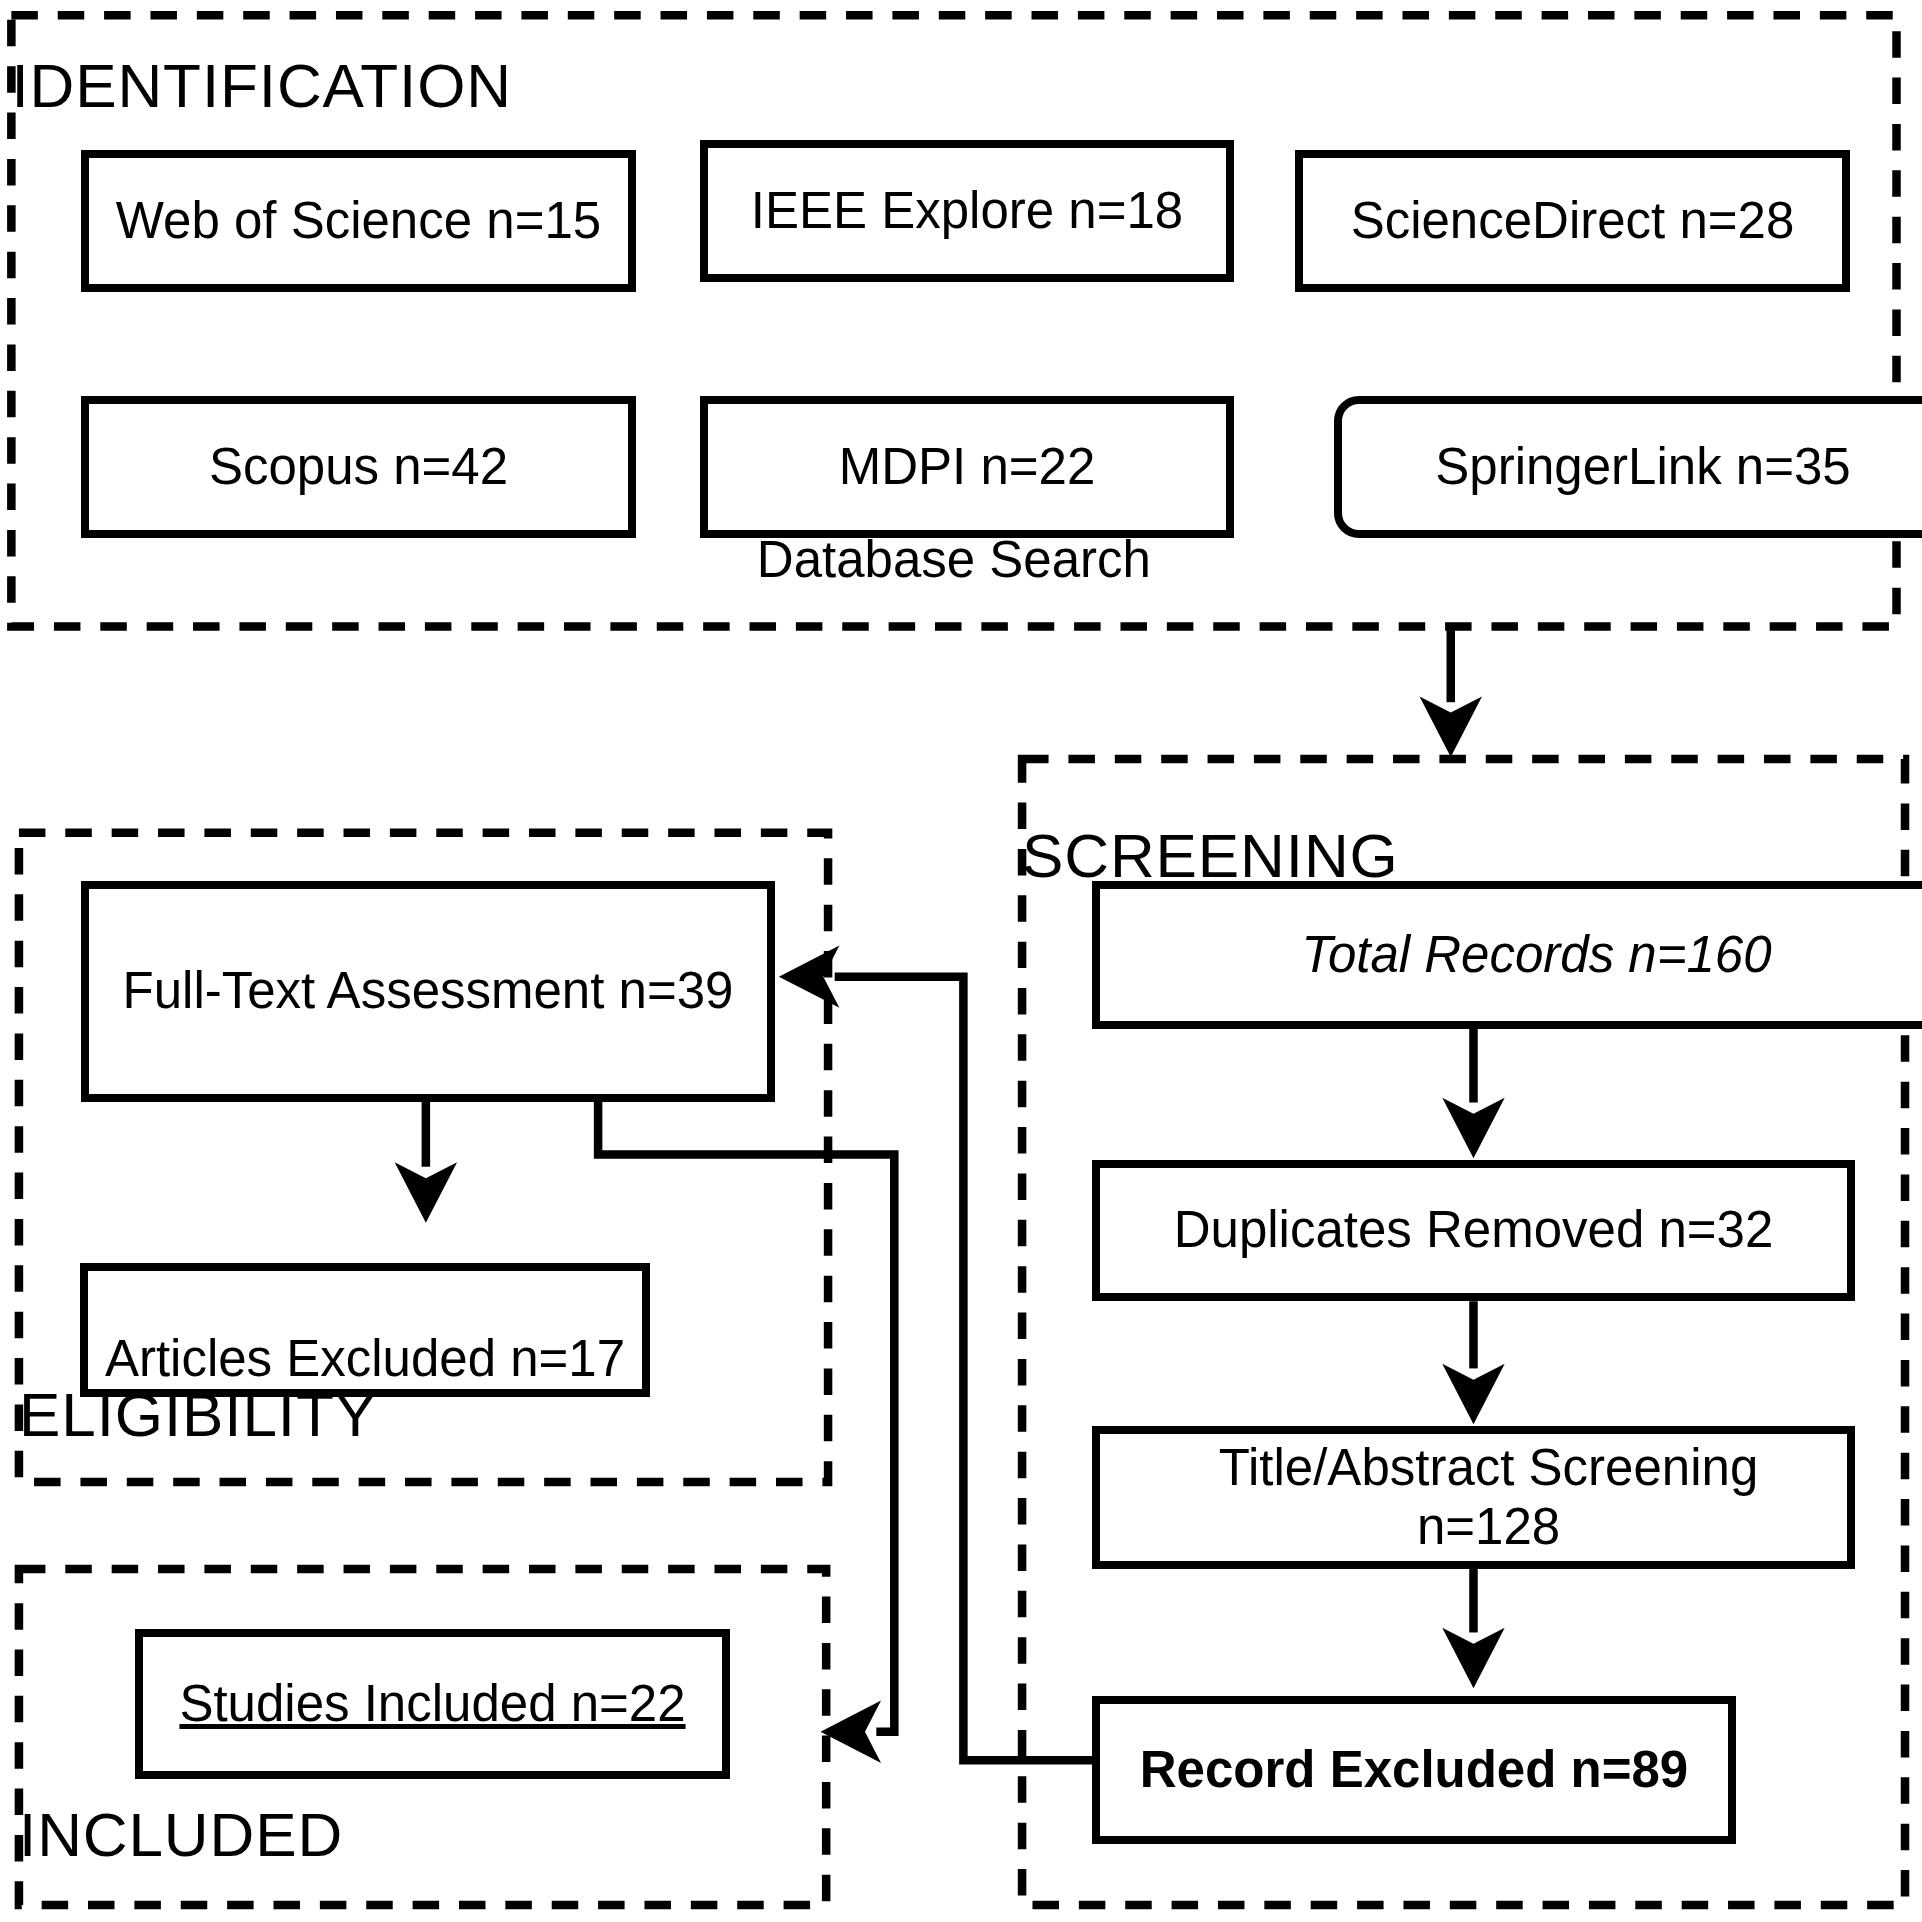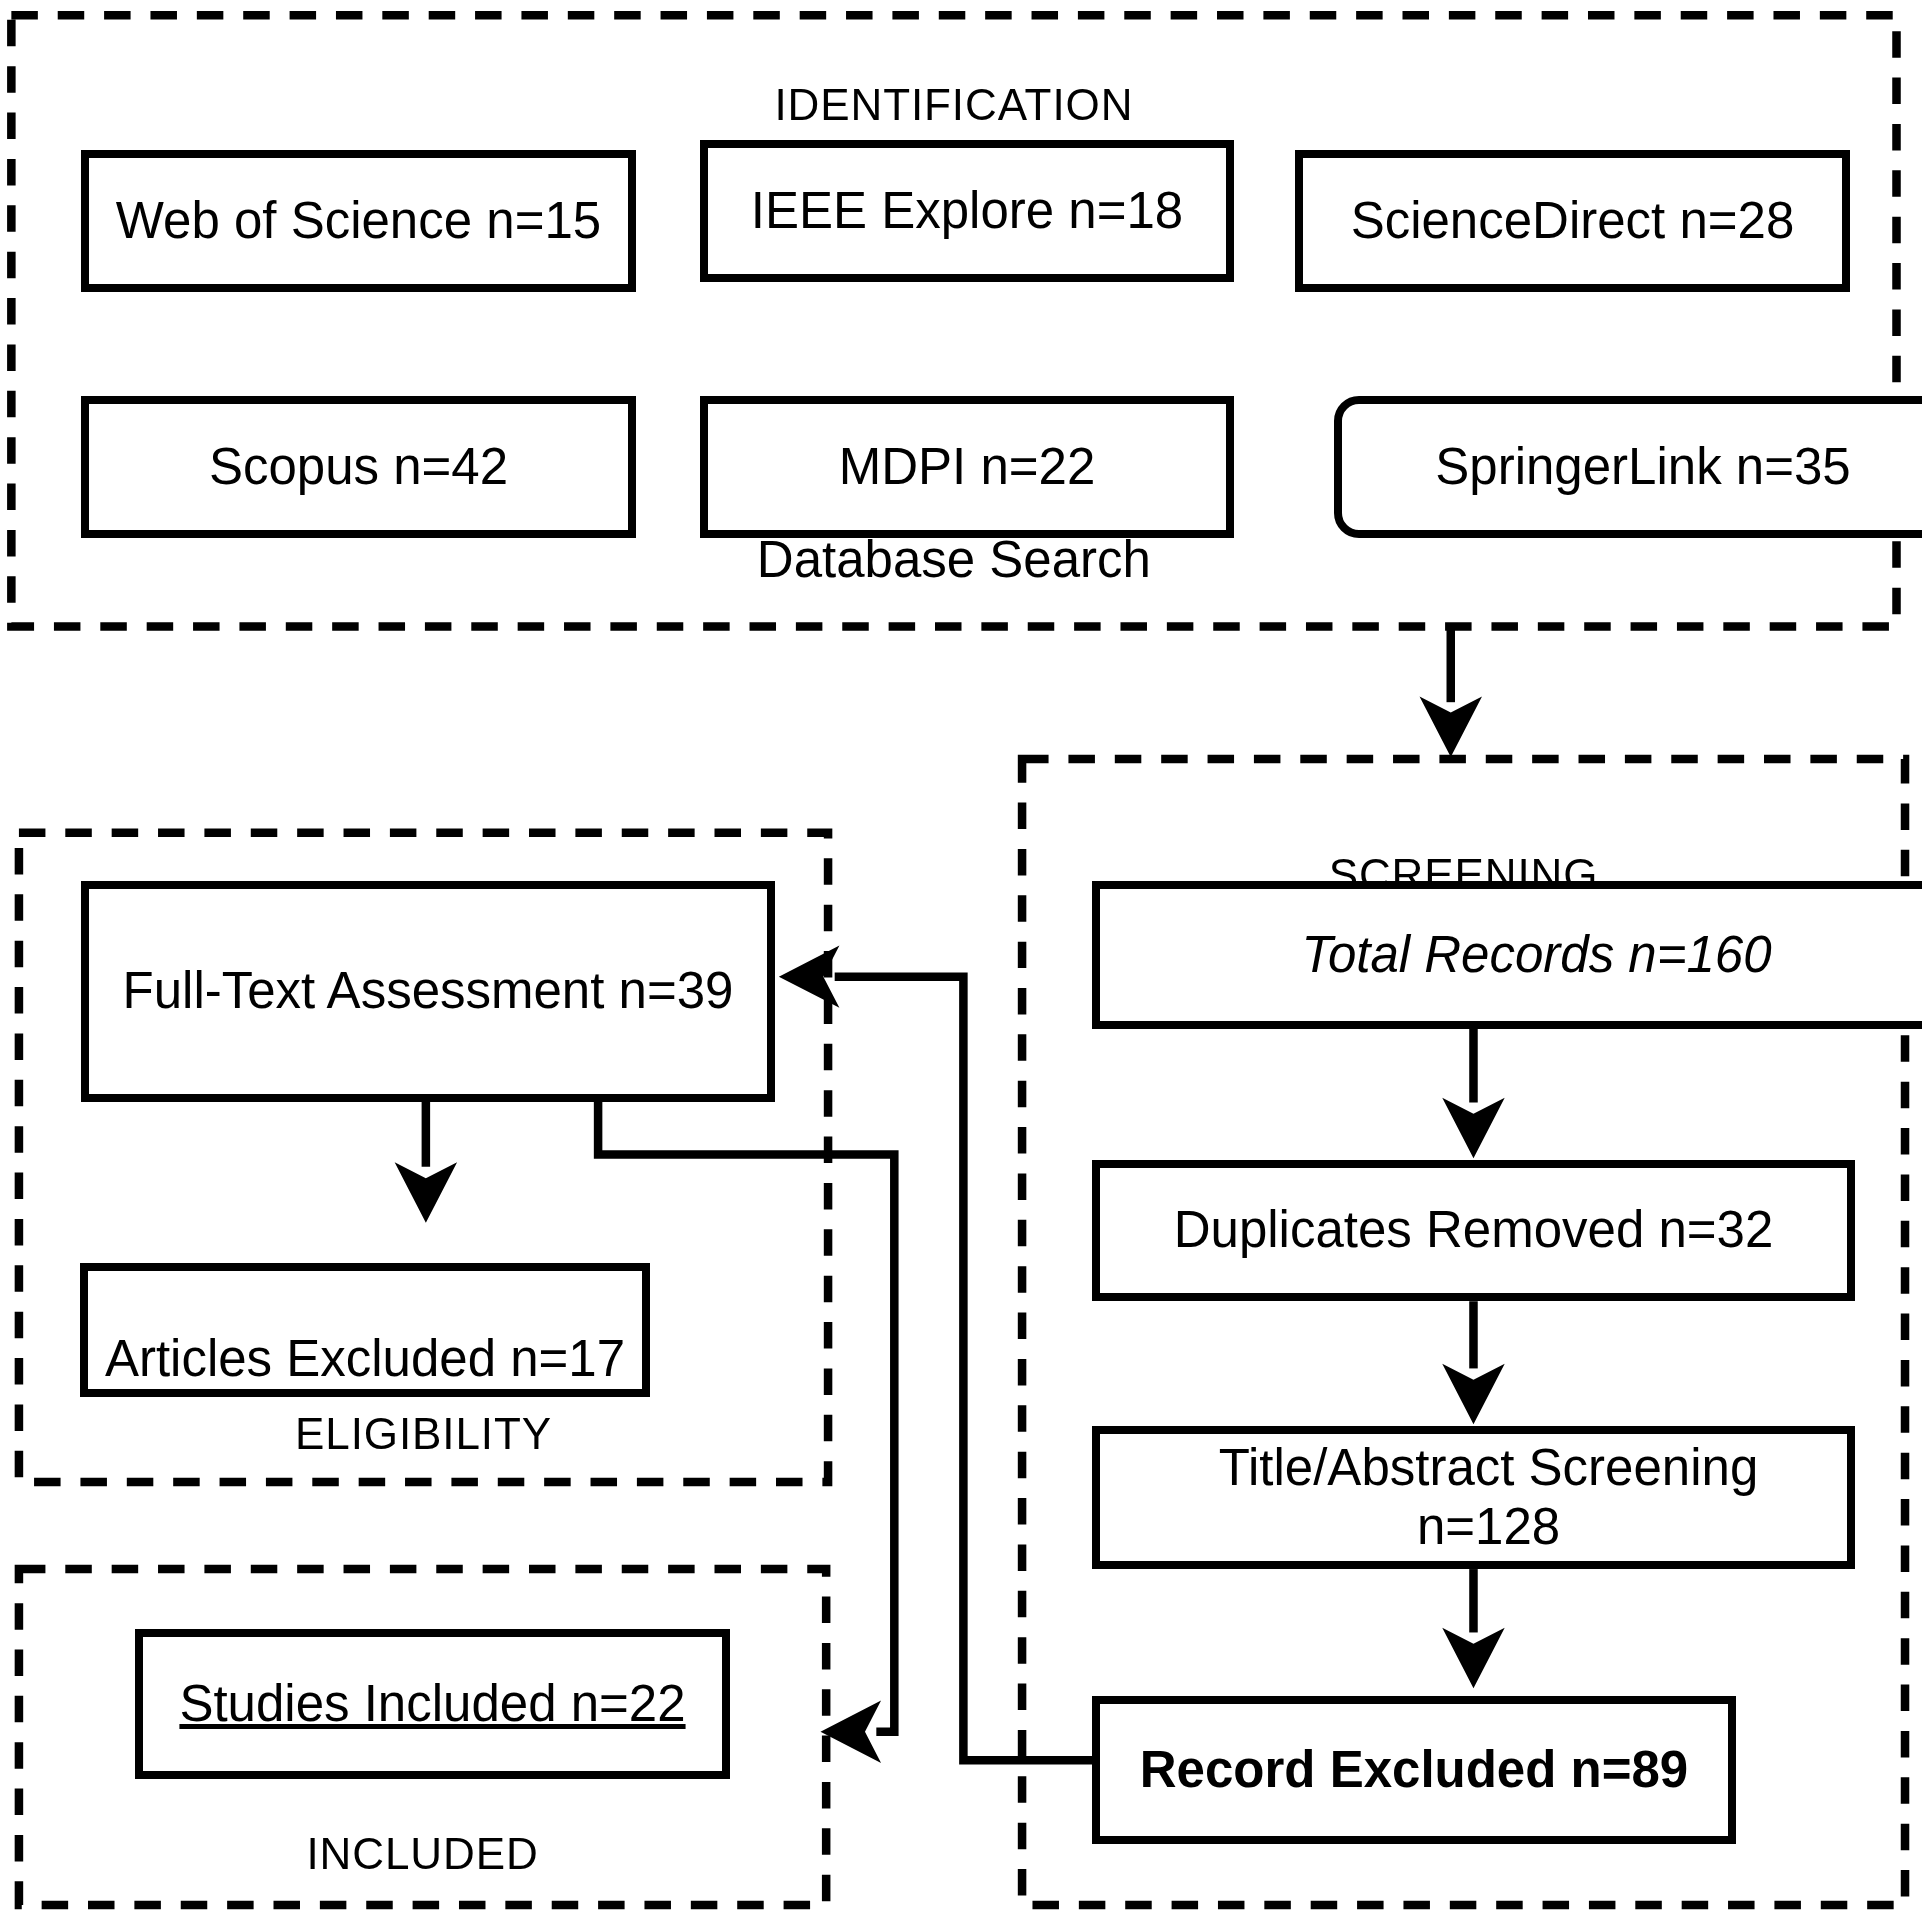--- a/index.html
+++ b/index.html
@@ -37,25 +37,24 @@
     white-space: nowrap;
   }
   .node.wrap {
     white-space: normal;
   }
   .node.wrap .inner {
     max-width: 644px;
   }
   .stage-title {
     position: absolute;
-    text-align: center;
-    font-size: 44px;
+    text-align: left;
+    font-size: 62px;
     line-height: 1;
     letter-spacing: 0.9px;
-    margin-top: 28px;
   }
   .caption {
     position: absolute;
     text-align: center;
     font-size: 51px;
     line-height: 1;
   }
   
   .t-identification { left: 11.4px;   width: 1885px; top: 55px; }
   .t-dbsearch       { left: 11.4px;   width: 1885px; top: 534px; }

